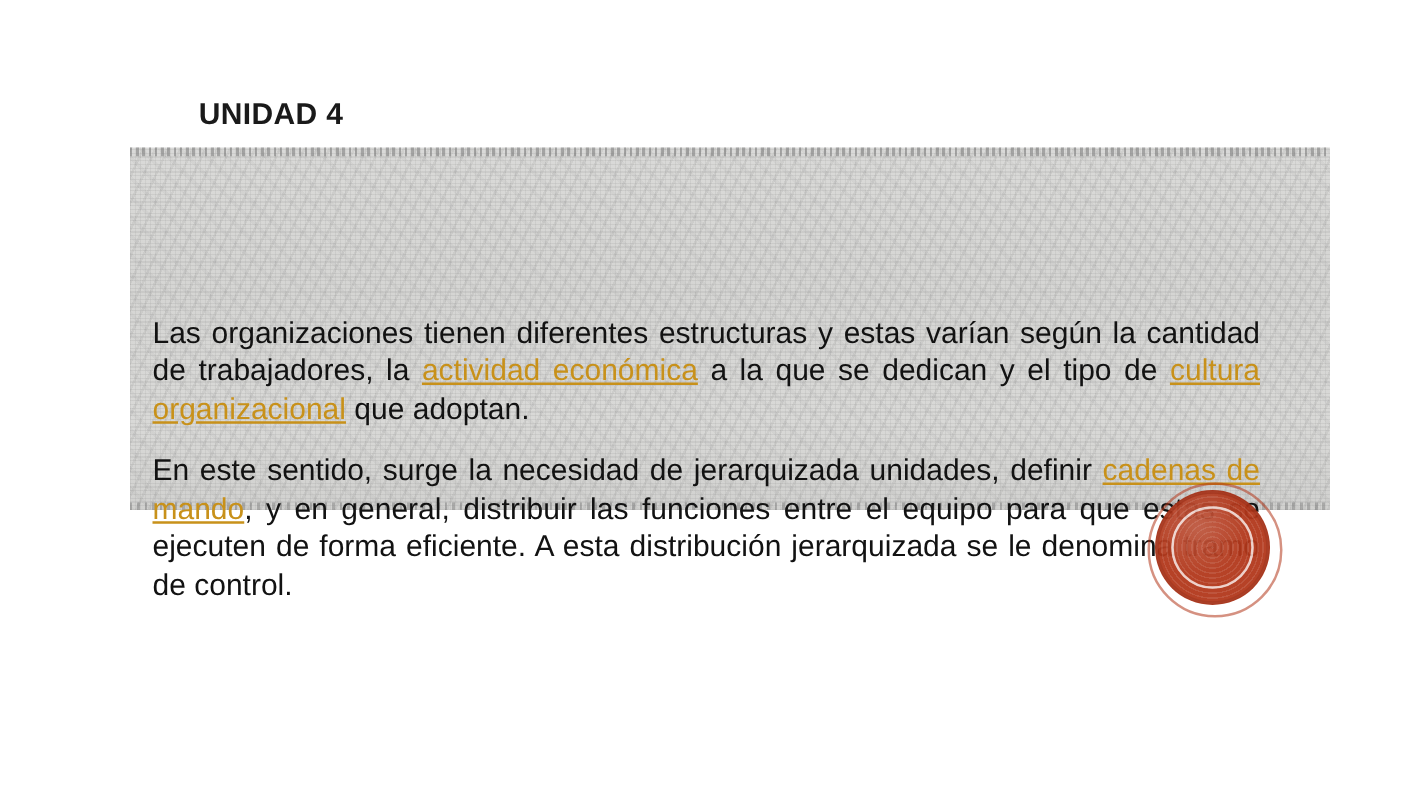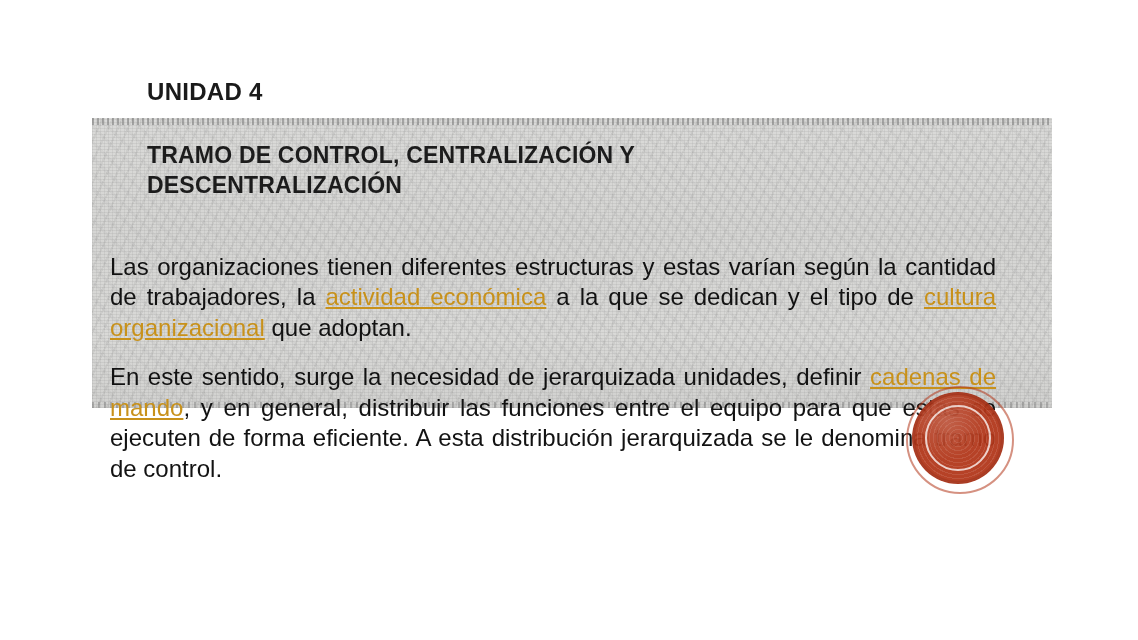--- a/index.html
+++ b/index.html
@@ -10,21 +10,21 @@
     width: 1138px;
     height: 640px;
     background: #ffffff;
     font-family: "Liberation Sans", sans-serif;
     overflow: hidden;
     position: relative;
   }
 
   .slide {
     position: absolute;
-    left: 4px;
+    left: 16px;
     top: 0;
     width: 988px;
     height: 640px;
     background: #ffffff;
   }
 
   
   .texture-band {
     position: absolute;
     left: 88px;
@@ -149,21 +149,20 @@
 <body>
 
 <div class="slide">
 
   <div class="texture-band"></div>
   <div class="band-edge-top"></div>
   <div class="band-edge-bottom"></div>
 
   <div class="unit-label">UNIDAD 4</div>
 
-  <div class="heading">TRAMO DE CONTROL, CENTRALIZACIÓN Y DESCENTRALIZACIÓN</div>
 
   <div class="body-area">
     <p class="para" id="para-0"><span>Las organizaciones tienen diferentes estructuras y estas varían según la cantidad de trabajadores, la </span><span class="link">actividad económica</span><span> a la que se dedican y el tipo de </span><span class="link">cultura organizacional</span><span> que adoptan.</span></p>
     <p class="para" id="para-1"><span>En este sentido, surge la necesidad de jerarquizada unidades, definir </span><span class="link">cadenas de mando</span><span>, y en general, distribuir las funciones entre el equipo para que estas se ejecuten de forma eficiente. A esta distribución jerarquizada se le denomina tramo de control.</span></p>
   </div>
 
   <div class="seal-outer-ring"></div>
   <div class="seal"></div>
 
 </div>

